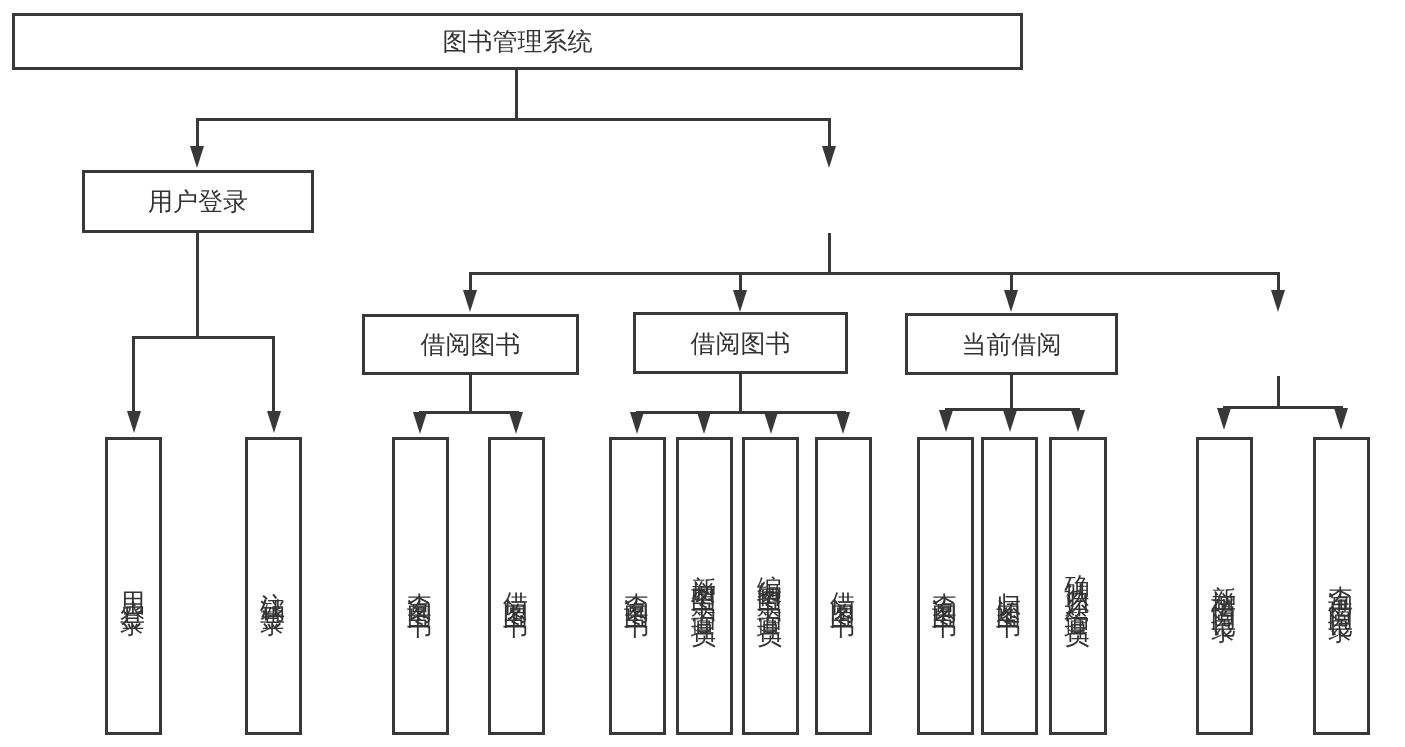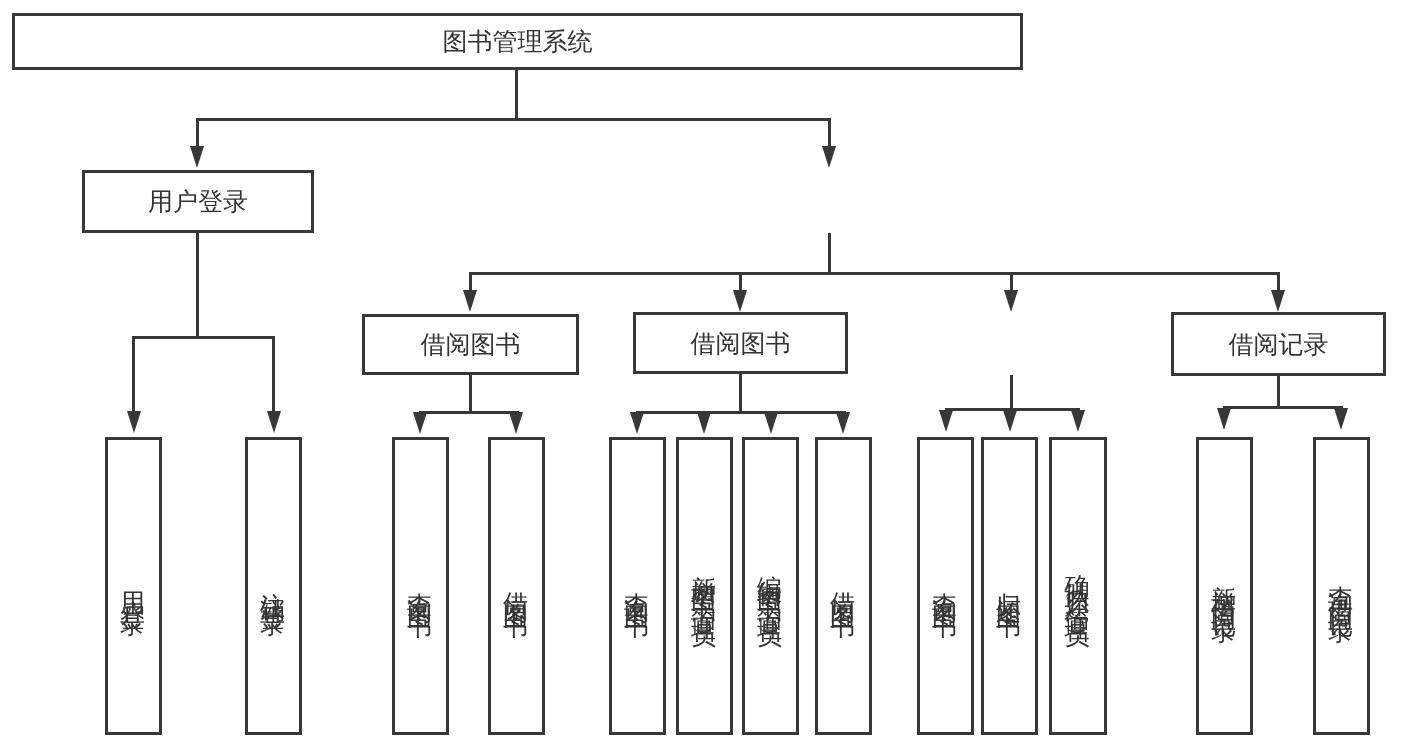--- a/index.html
+++ b/index.html
@@ -88,21 +88,21 @@
   <div class="arrow" style="left:463px;top:290px"></div>
   <div class="vline" style="left:739px;top:272px;height:20px"></div>
   <div class="arrow" style="left:733px;top:290px"></div>
   <div class="vline" style="left:1010px;top:272px;height:20px"></div>
   <div class="arrow" style="left:1004px;top:290px"></div>
   <div class="vline" style="left:1277px;top:272px;height:20px"></div>
   <div class="arrow" style="left:1271px;top:290px"></div>
 
   <div class="box" style="left:362px;top:314px;width:217px;height:61px">借阅图书</div>
   <div class="box" style="left:633px;top:312px;width:215px;height:62px">借阅图书</div>
-  <div class="box" style="left:1171px;top:312px;width:215px;height:64px">借阅记录</div>
+  <div class="box" style="left:905px;top:313px;width:213px;height:62px">当前借阅</div>
 
   <div class="vline" style="left:469px;top:375px;height:39px"></div>
   <div class="hline" style="left:419px;top:411px;width:100px"></div>
   <div class="arrow" style="left:413px;top:412px"></div>
   <div class="arrow" style="left:509px;top:412px"></div>
 
   <div class="vline" style="left:739px;top:374px;height:40px"></div>
   <div class="hline" style="left:636px;top:411px;width:210px"></div>
   <div class="arrow" style="left:630px;top:412px"></div>
   <div class="arrow" style="left:697px;top:412px"></div>

